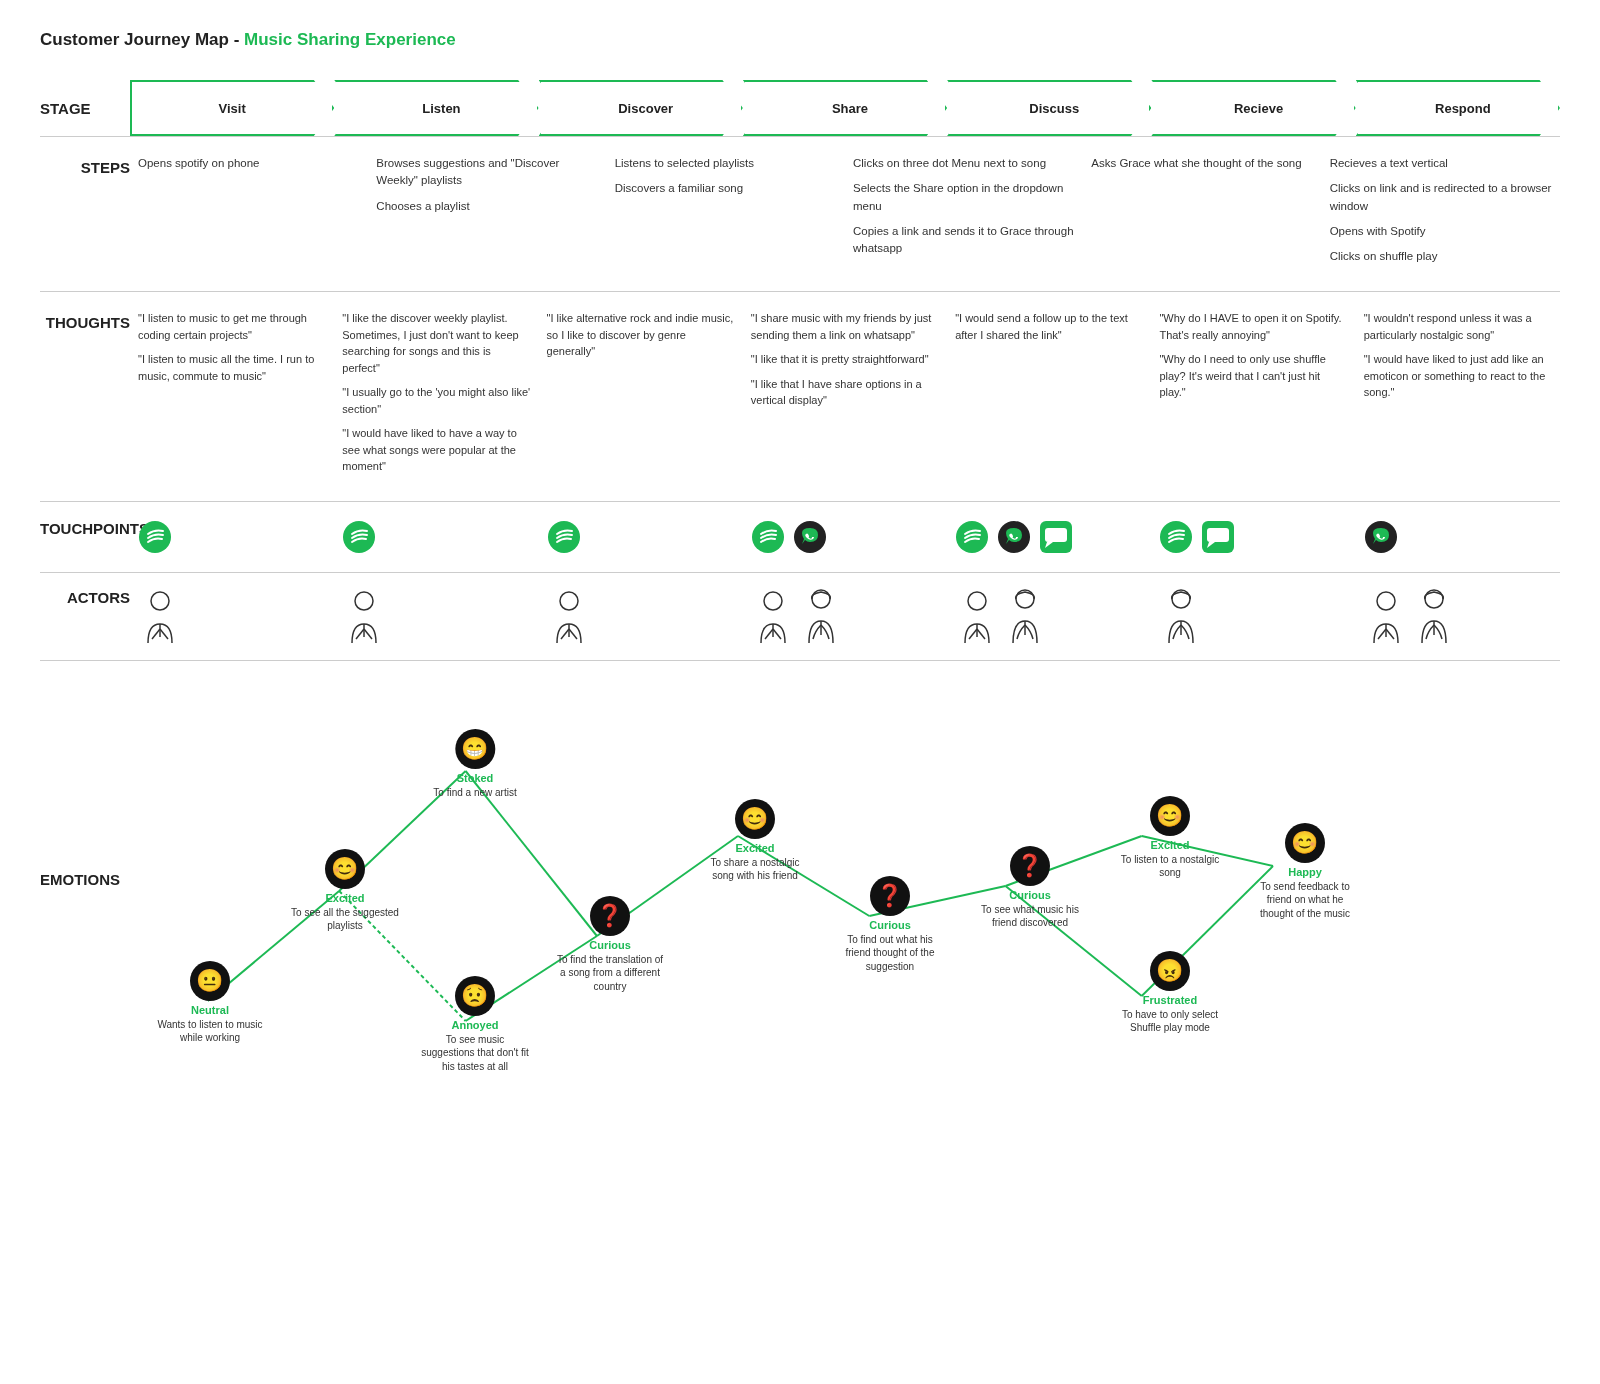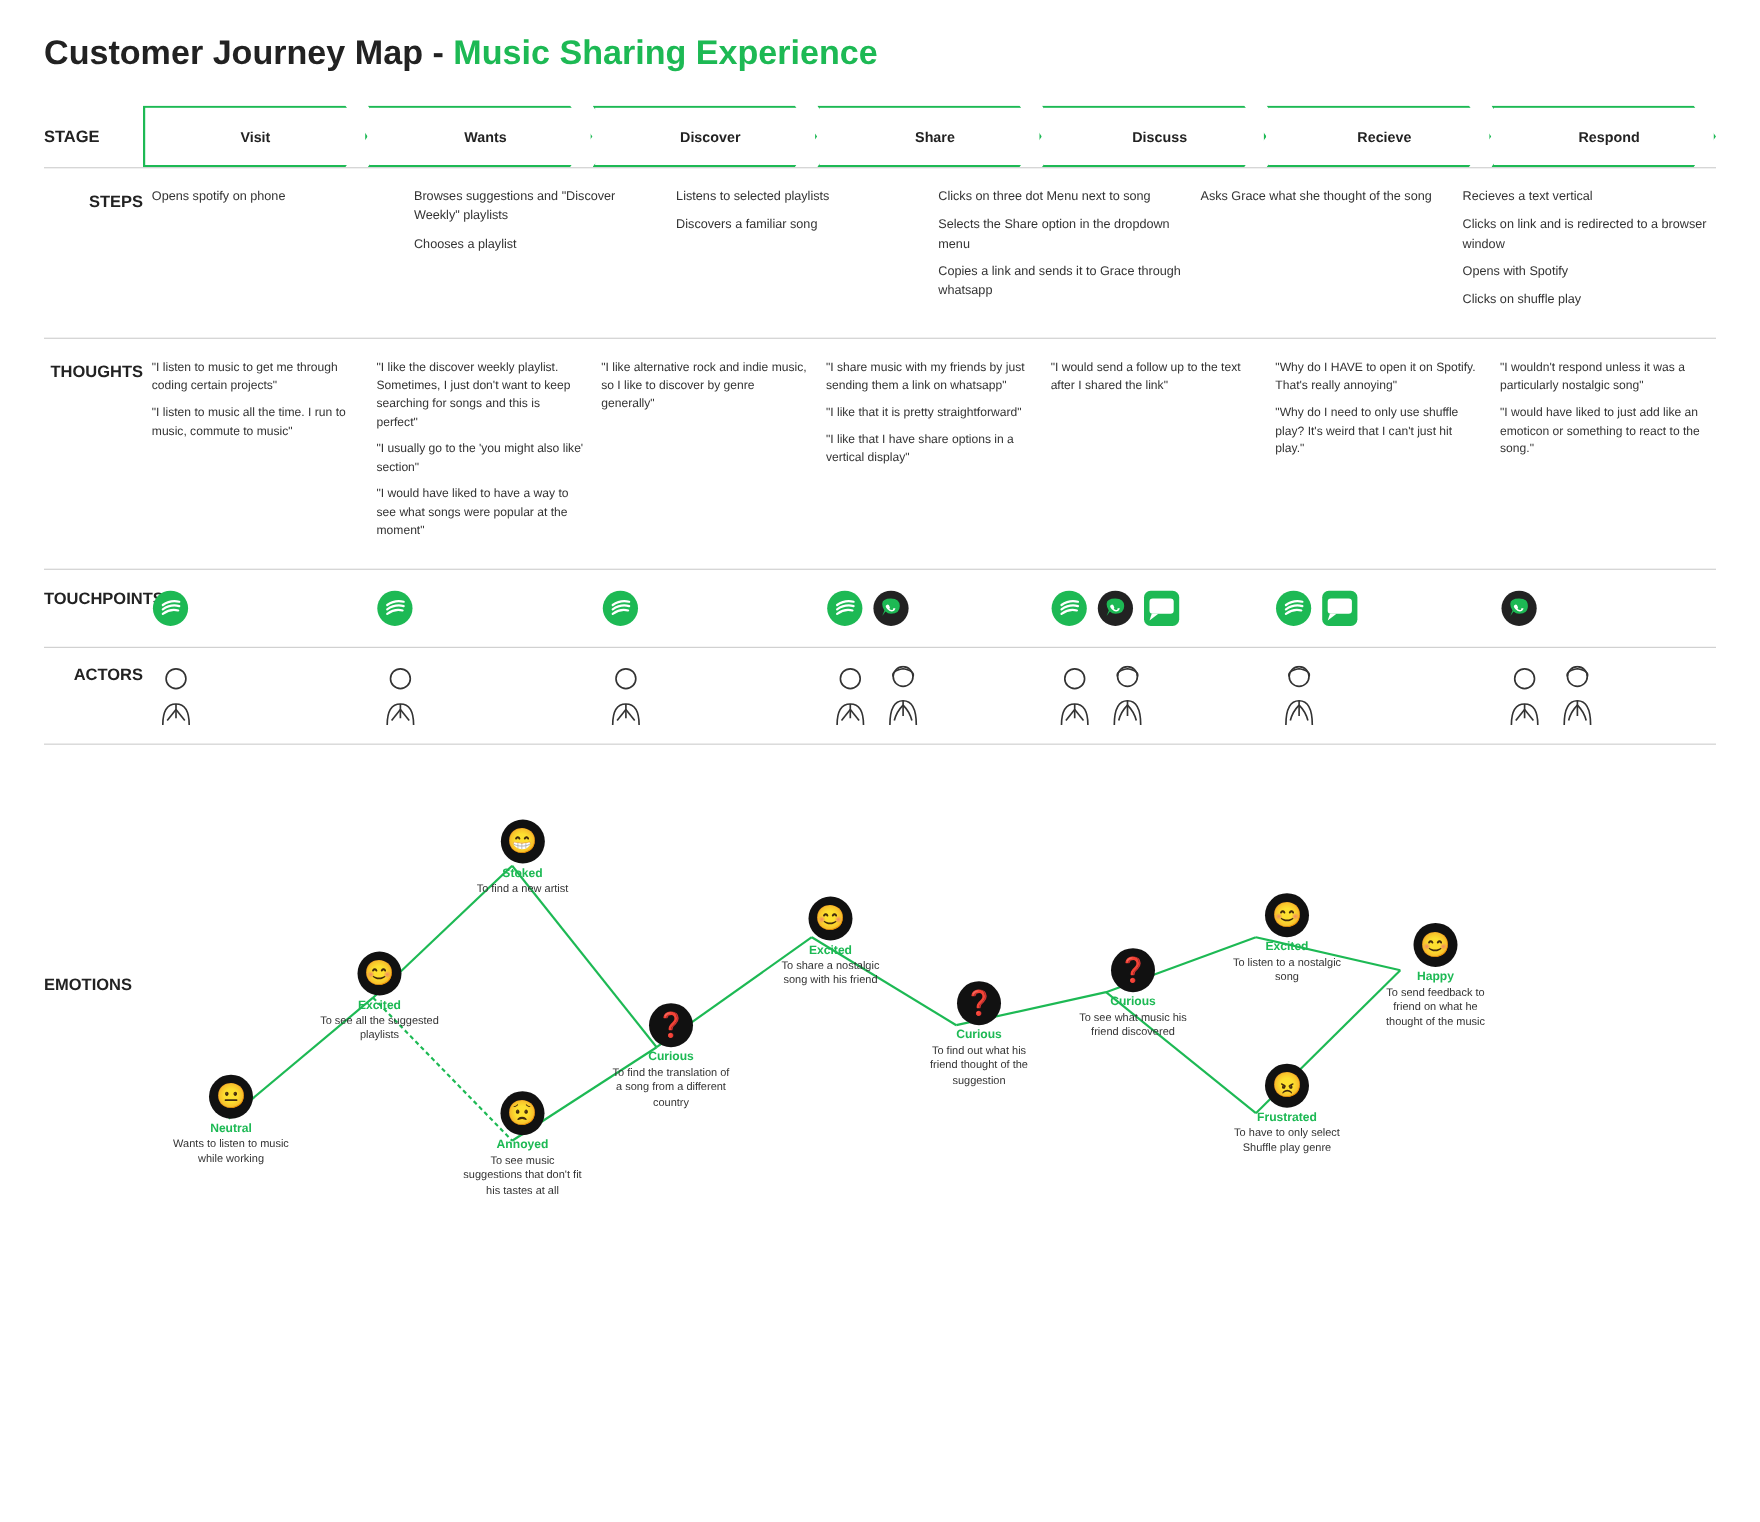--- a/index.html
+++ b/index.html
@@ -8,21 +8,21 @@
       background: #fff;
       color: #222;
       font-size: 12px;
       padding: 30px 40px;
       width: 1600px;
       min-height: 1384px;
     }
 
     
     .page-title {
-      font-size: 31px;
+      font-size: 17px;
       font-weight: bold;
       margin-bottom: 30px;
     }
     .page-title .green { color: #1db954; }
 
     
     .stage-row {
       display: flex;
       align-items: center;
       margin-bottom: 0;
@@ -197,21 +197,21 @@
   <span>Customer Journey Map - </span><span class="green">Music Sharing Experience</span>
 </div>
 
 <div class="stage-row">
   <div class="stage-label">STAGE</div>
   <div class="stage-arrows">
     <div class="arrow-item">
       <div class="arrow-shape first">Visit</div>
     </div>
     <div class="arrow-item">
-      <div class="arrow-shape">Wants</div>
+      <div class="arrow-shape">Listen</div>
     </div>
     <div class="arrow-item">
       <div class="arrow-shape">Discover</div>
     </div>
     <div class="arrow-item">
       <div class="arrow-shape">Share</div>
     </div>
     <div class="arrow-item">
       <div class="arrow-shape">Discuss</div>
     </div>
@@ -555,21 +555,21 @@
 
     <div class="emotion-node" style="left:1040px; top:125px;">
       <div class="emotion-face black">😊</div>
       <div class="emotion-label">Excited</div>
       <div class="emotion-desc">To listen to a nostalgic song</div>
     </div>
 
     <div class="emotion-node" style="left:1040px; top:280px;">
       <div class="emotion-face black">😠</div>
       <div class="emotion-label">Frustrated</div>
-      <div class="emotion-desc">To have to only select Shuffle play genre</div>
+      <div class="emotion-desc">To have to only select Shuffle play mode</div>
     </div>
 
     <div class="emotion-node" style="left:1175px; top:152px;">
       <div class="emotion-face black">😊</div>
       <div class="emotion-label">Happy</div>
       <div class="emotion-desc">To send feedback to friend on what he thought of the music</div>
     </div>
 
   </div>
 </div>

